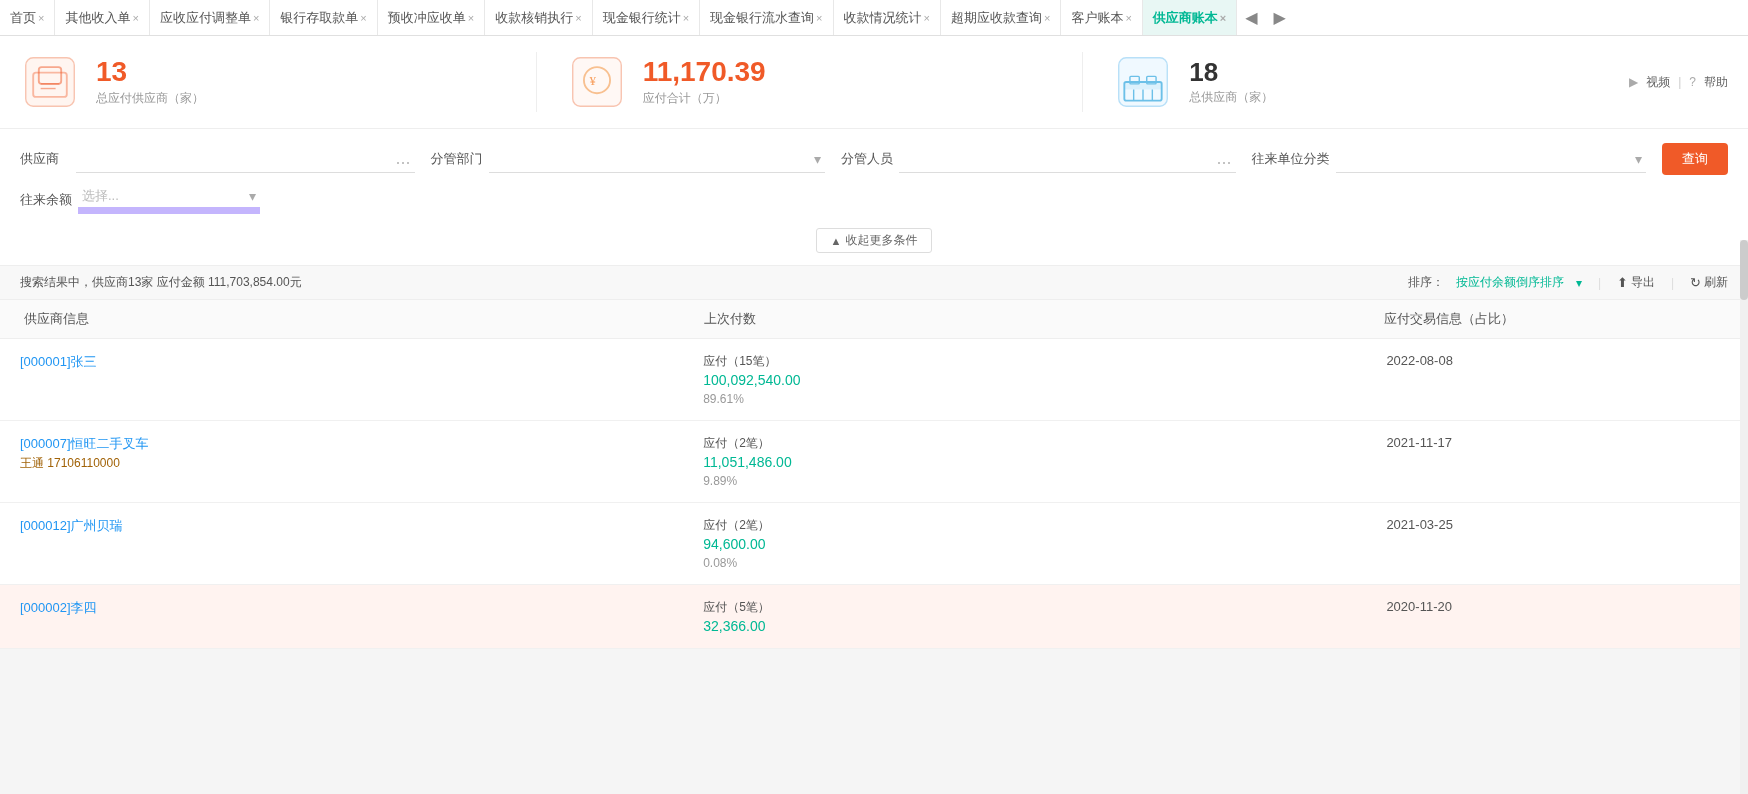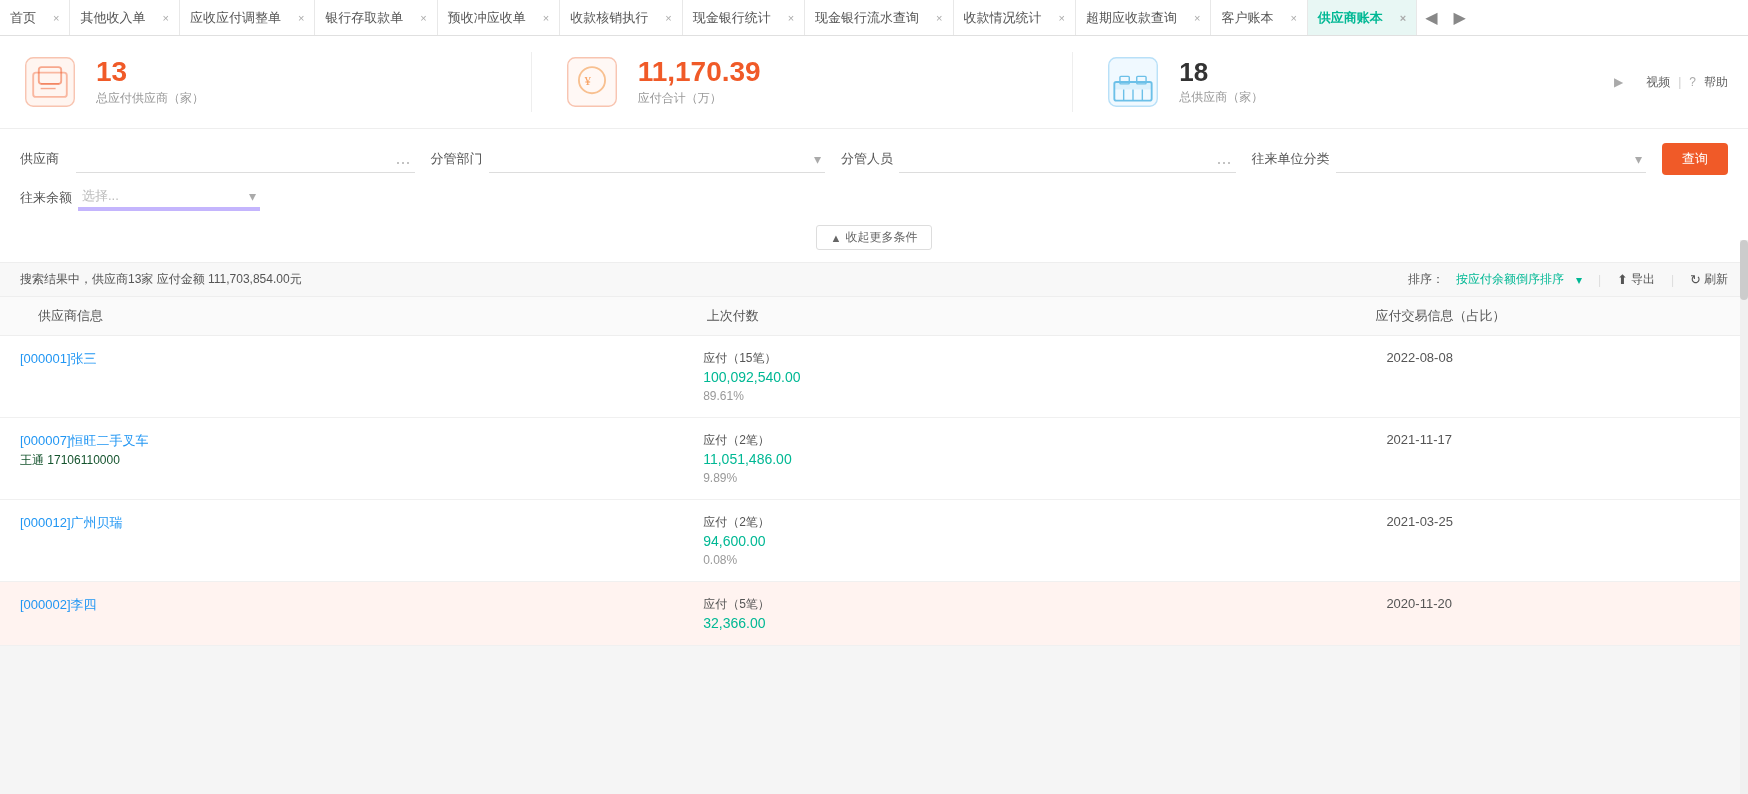--- a/index.html
+++ b/index.html
@@ -17,21 +17,21 @@
     .nav-tab {
       display: flex;
       align-items: center;
       padding: 0 10px;
       height: 36px;
       border-right: 1px solid #e8e8e8;
       white-space: nowrap;
       cursor: pointer;
       font-size: 13px;
       color: #555;
-      gap: 17px;
+      gap: 2px;
     }
     .nav-tab.active { background: #e8f7f4; color: #00b894; font-weight: bold; }
     .nav-tab .close-x { color: #aaa; font-size: 11px; cursor: pointer; }
     .nav-arrow {
       display: flex;
       align-items: center;
       padding: 0 8px;
       height: 36px;
       cursor: pointer;
       color: #888;
@@ -174,42 +174,42 @@
     }
 
     
     .table-container {
       background: #fff;
       margin: 0;
     }
     .table-header {
       display: grid;
       grid-template-columns: 2fr 2fr 1fr;
-      padding: 10px 38px;
+      padding: 10px 24px;
       background: #fafafa;
       border-bottom: 1px solid #eee;
       font-size: 13px;
       color: #555;
       font-weight: 500;
     }
     .table-row {
       display: grid;
       grid-template-columns: 2fr 2fr 1fr;
       padding: 14px 20px;
       border-bottom: 1px solid #f0f0f0;
       align-items: start;
     }
     .table-row.highlighted { background: #fff3f0; }
     .supplier-link {
       color: #2196f3;
       cursor: pointer;
       font-size: 13px;
       text-decoration: none;
     }
-    .supplier-sub { font-size: 12px; color: #14532d; margin-top: 2px; }
+    .supplier-sub { font-size: 12px; color: #a16207; margin-top: 2px; }
     .tx-label { font-size: 12px; color: #555; }
     .tx-amount { color: #00b894; font-size: 14px; font-weight: 500; margin-top: 2px; cursor: pointer; }
     .tx-percent { color: #999; font-size: 12px; margin-top: 4px; }
     .last-date { font-size: 13px; color: #555; }
 
     .scrollbar-stub {
       width: 8px;
       background: #f0f0f0;
       position: fixed;
       right: 0;
@@ -325,21 +325,21 @@
       </svg>
     </div>
     <div class="summary-text">
       <div class="big-num dark">18</div>
       <div class="label">总供应商（家）</div>
     </div>
   </div>
 
   <div class="top-right-links">
     <span style="color:#aaa;">▶</span>
-    <span style="color:#666;margin-left:15px;">视频</span>
+    <span style="color:#666;">视频</span>
     <span style="color:#ccc;">|</span>
     <span style="color:#aaa;">?</span>
     <span style="color:#666;">帮助</span>
   </div>
 </div>
 
 <div class="filter-area">
   <div class="filter-row">
     <div class="filter-item">
       <span class="filter-label">供应商</span>
@@ -367,21 +367,21 @@
       <div style="flex:1; border-bottom:1px solid #ddd; display:flex; align-items:center; padding:2px 4px; cursor:pointer;">
         <input class="filter-input" style="flex: 1 1 0%; border: none; outline: none; font-size: 13px; cursor: pointer;" value="">
         <span style="color:#aaa; font-size:14px;">▾</span>
       </div>
     </div>
     <button class="btn-query">查询</button>
   </div>
   <div class="filter-row" style="width:240px;">
     <div class="filter-item">
       <span class="filter-label">往来余额</span>
-      <div style="flex:1; border-bottom:4px solid #c4b5fd; display:flex; align-items:center; padding:2px 4px; cursor:pointer;gap:37px;">
+      <div style="flex:1; border-bottom:7px solid #c4b5fd; display:flex; align-items:center; padding:2px 4px; cursor:pointer;gap:37px;">
         <span style="flex:1;color:#bbb;font-size:13px;">选择...</span>
         <span style="color:#aaa; font-size:14px;">▾</span>
       </div>
     </div>
   </div>
   <div class="collapse-bar">
     <button class="collapse-btn">
       <span style="font-size:11px;">▲</span>
       <span>收起更多条件</span>
     </button>

